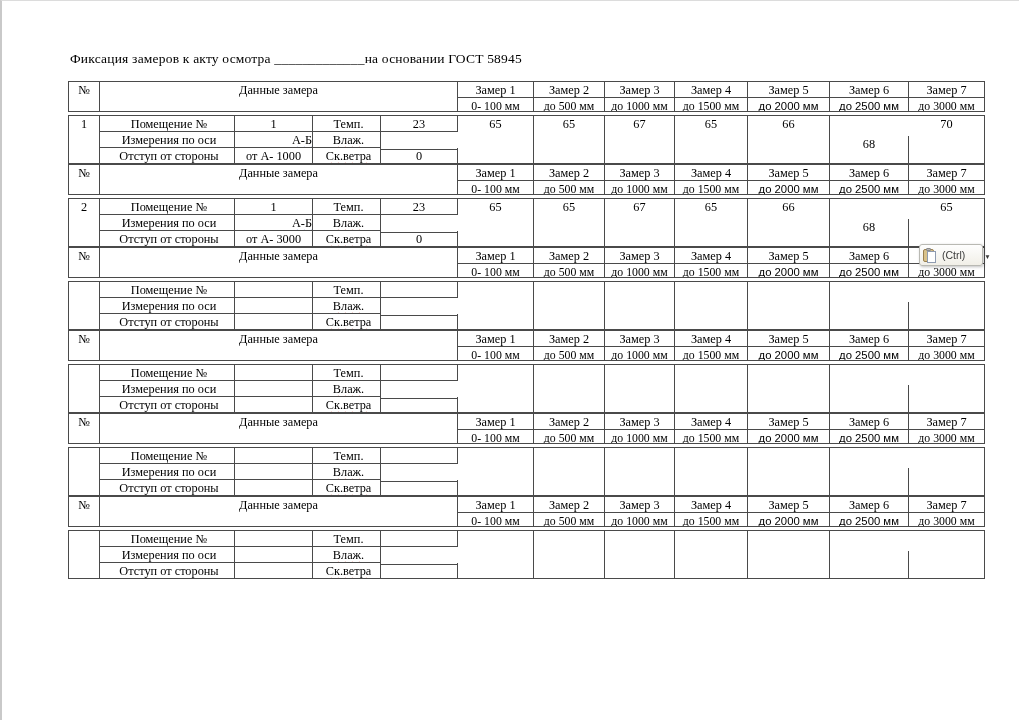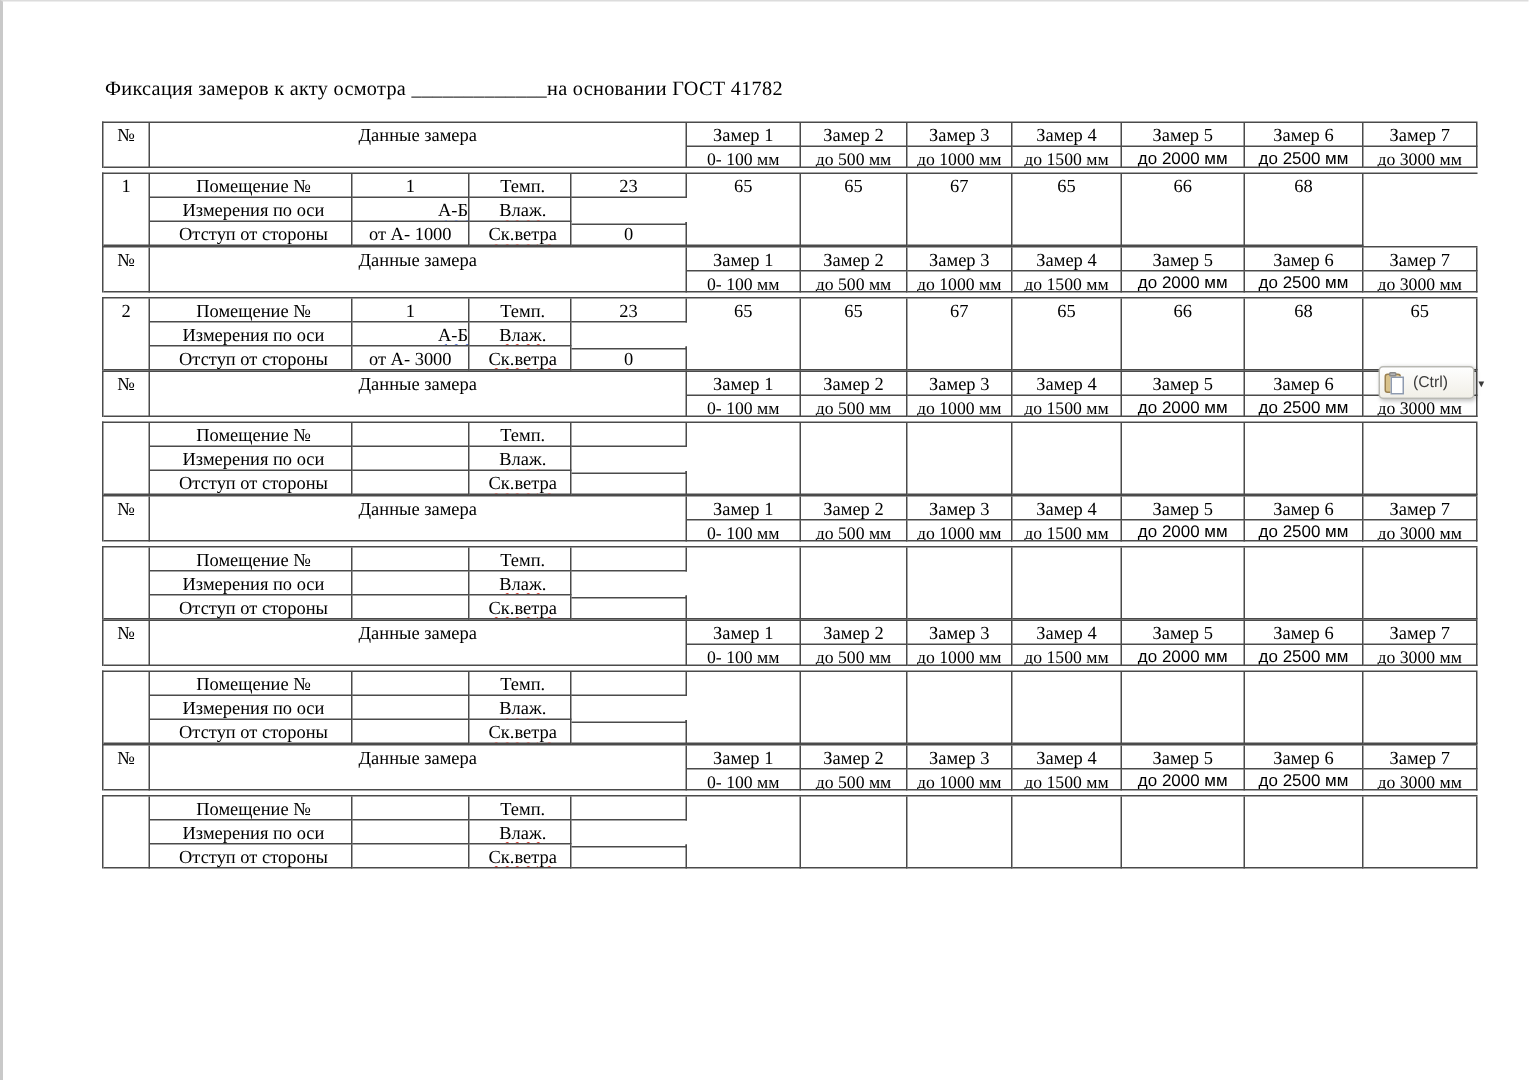--- a/index.html
+++ b/index.html
@@ -39,21 +39,21 @@
   .h-r1{grid-area:2/6/3/7;} .h-r2{grid-area:2/7/3/8;} .h-r3{grid-area:2/8/3/9;}
   .h-r4{grid-area:2/9/3/10;} .h-r5{grid-area:2/10/3/11;} .h-r6{grid-area:2/11/3/12;} .h-r7{grid-area:2/12/3/13;}
   .h-r1,.h-r2,.h-r3,.h-r4,.h-r5,.h-r6,.h-r7 { font-size:11.8px; }
 
   
   .b-num { grid-area:1/1/4/2; }
   .b-r1c1{grid-area:1/2/2/3;} .b-r1c2{grid-area:1/3/2/4;} .b-r1c3{grid-area:1/4/2/5;} .b-r1c4{grid-area:1/5/2/6;}
   .b-r2c1{grid-area:2/2/3/3;} .b-r2c2{grid-area:2/3/3/4;} .b-r2c3{grid-area:2/4/3/5;} .b-r2c4{grid-area:2/5/3/6;margin-top:16px;}
   .b-r3c1{grid-area:3/2/4/3;} .b-r3c2{grid-area:3/3/4/4;} .b-r3c3{grid-area:3/4/4/5;} .b-r3c4{grid-area:3/5/4/6;}
   .b-z1{grid-area:1/6/4/7;} .b-z2{grid-area:1/7/4/8;} .b-z3{grid-area:1/8/4/9;}
-  .b-z4{grid-area:1/9/4/10;} .b-z5{grid-area:1/10/4/11;} .b-z6{grid-area:1/11/4/12;} .b-z7{grid-area:1/12/4/13;}
+  .b-z4{grid-area:1/9/4/10;} .b-z5{grid-area:1/10/4/11;} .b-z6{grid-area:1/11/4/12;margin-top:20px;} .b-z7{grid-area:1/12/4/13;}
 
   .sq-red  { text-decoration-line:underline; text-decoration-style:wavy;
              text-decoration-color:#d22b1f; text-decoration-thickness:1px; text-underline-offset:2px; }
   .sq-blue { text-decoration-line:underline; text-decoration-style:wavy;
              text-decoration-color:#4565cf; text-decoration-thickness:1px; text-underline-offset:2px;text-align:right; }
 
   
   .paste-btn {
     position:absolute; left:917px; top:243px; width:64px; height:22px; z-index:10;
     display:flex; align-items:center; gap:19px; padding:0 4px 0 3px;
@@ -76,21 +76,21 @@
     background:#b6b6b6; border:1px solid #8a8a8a; border-radius:1px;
   }
   .paste-label { font-size:10.5px; color:#3b3b3b; }
   .paste-arrow { font-size:6.5px; color:#3b3b3b; transform:translateY(1px); }
 </style>
 </head>
 <body>
 
 <div class="screen">
 
-  <div class="doc-title">Фиксация замеров к акту осмотра _____________на основании ГОСТ 41782</div>
+  <div class="doc-title">Фиксация замеров к акту осмотра _____________на основании ГОСТ 58945</div>
 
   <div class="table-area">
   <div class="block">
     <div class="grid hdr">
       <div class="c h-num">№</div>
       <div class="c h-data">Данные замера</div>
       <div class="c h-z1">Замер 1</div>
       <div class="c h-z2">Замер 2</div>
       <div class="c h-z3">Замер 3</div>
       <div class="c h-z4">Замер 4</div>
@@ -122,20 +122,21 @@
       <div class="c b-r3c2">от А- 1000</div>
       <div class="c l b-r3c3 sq-red">Ск.ветра</div>
       <div class="c b-r3c4">0</div>
 
       <div class="c b-z1">65</div>
       <div class="c b-z2">65</div>
       <div class="c b-z3">67</div>
       <div class="c b-z4">65</div>
       <div class="c b-z5">66</div>
       <div class="c b-z6">68</div>
+      <div class="c b-z7">70</div>
     </div>
   </div>
 
   <div class="block">
     <div class="grid hdr">
       <div class="c h-num">№</div>
       <div class="c h-data">Данные замера</div>
       <div class="c h-z1">Замер 1</div>
       <div class="c h-z2">Замер 2</div>
       <div class="c h-z3">Замер 3</div>

